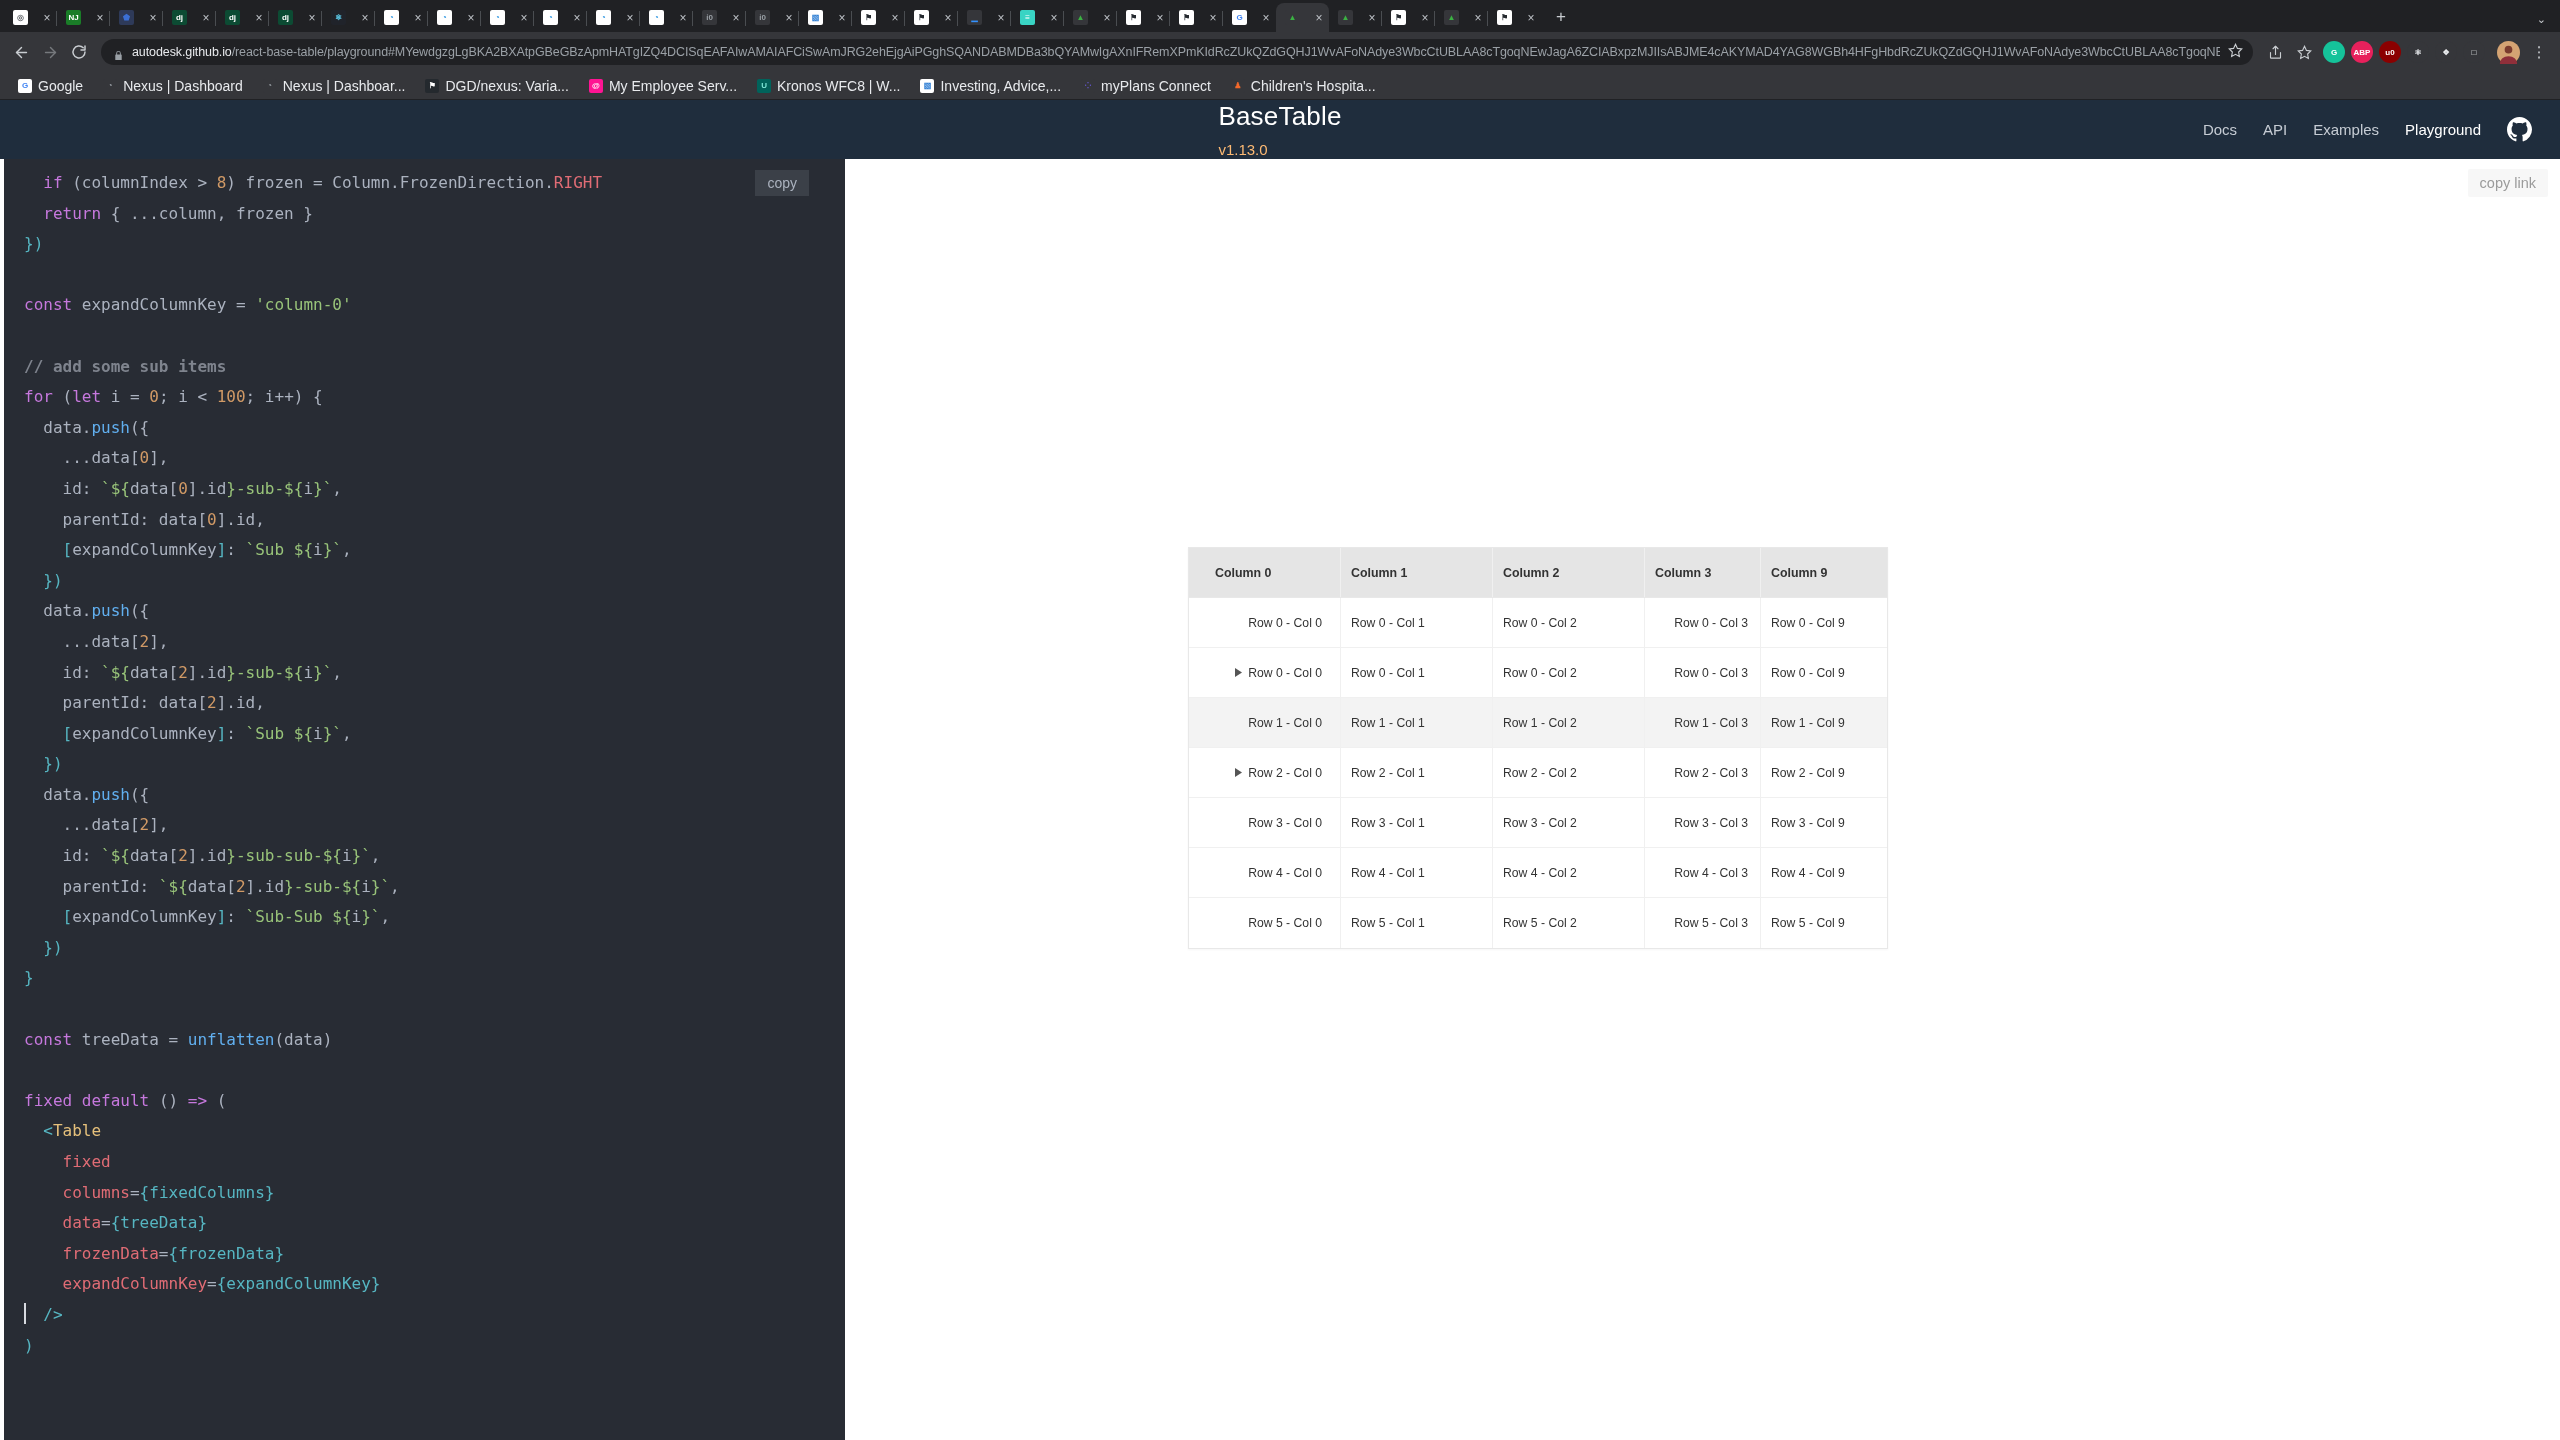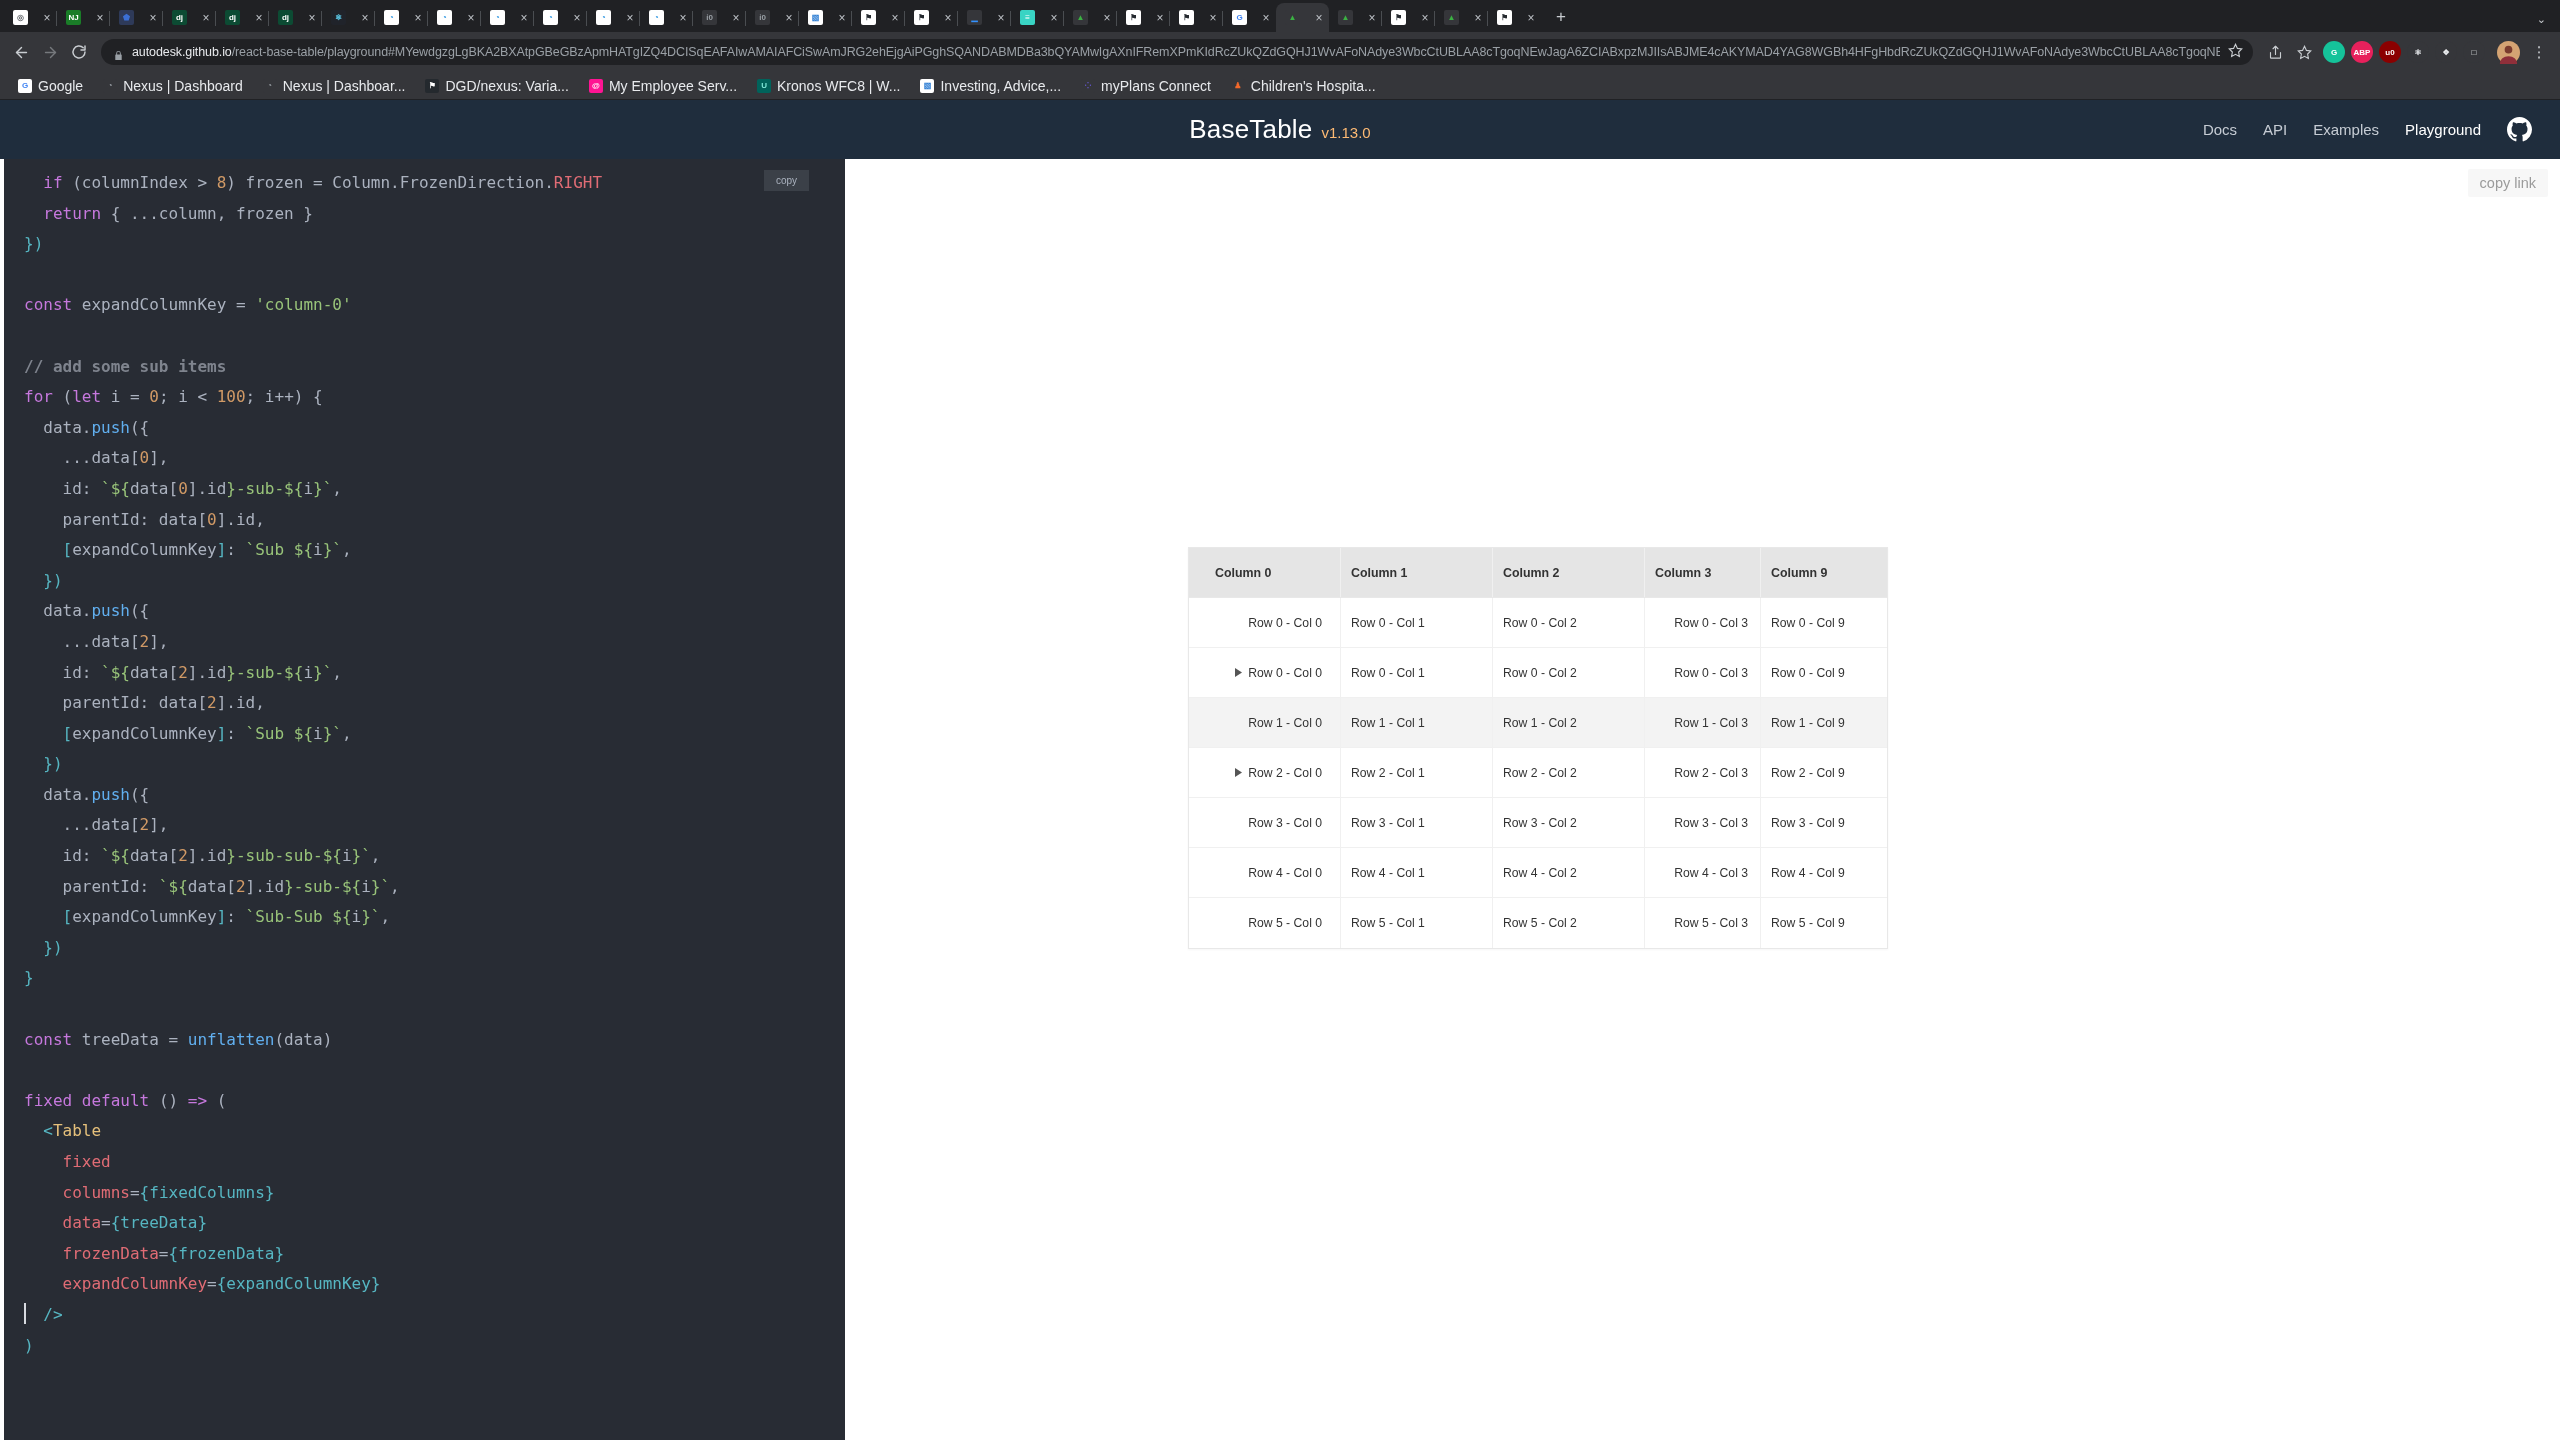--- a/index.html
+++ b/index.html
@@ -93,21 +93,21 @@
 
   
   .page { flex: 1 1 auto; display: flex; flex-direction: column; background: #fff; min-height: 0; }
 
   .sitehead {
     height: 59px; background: #1f2d3d; display: flex; align-items: center;
     padding: 0 28px 0 0; flex: none; position: relative;
   }
   .brand {
     position: absolute; left: 50%; transform: translateX(-50%);
-    display: flex; align-items: baseline; gap: 9px;
+    display: flex; align-items: baseline; gap: 9px; flex-direction: column;
   }
   .brand .bname { color: #fff; font-size: 26px; font-weight: 400; letter-spacing: 0.2px; }
   .brand .bver { color: #fdba74; font-size: 15px; }
   .sitenav { margin-left: auto; display: flex; align-items: center; gap: 26px; }
   .sitenav a { color: #c6ccd4; font-size: 15px; text-decoration: none; }
   .sitenav a.sel { color: #ffffff; }
   .ghlogo { width: 25px; height: 25px; color: #fff; display: block; }
 
   .workspace { flex: 1 1 auto; display: flex; min-height: 0; position: relative; }
 
@@ -133,21 +133,21 @@
   .br  { color: #56b6c2; }            
   .tag { color: #e5c07b; }            
   .att { color: #e06c75; }            
   .caret {
     display: inline-block; width: 2px; height: 21px; background: #d7dae0;
     vertical-align: -4px; margin-right: -2px;
   }
 
   .copybtn {
     position: absolute; top: 11px; right: 36px; z-index: 5;
-    background: #3b4048; color: #abb2bf; font-size: 10px;
+    background: #3b4048; color: #abb2bf; font-size: 14px;
     padding: 5px 12px; border-radius: 0; border: none;
     font-family: "Liberation Sans", sans-serif;
   }
 
   .preview { flex: 1 1 auto; position: relative; background: #fff; min-width: 0; }
   .copylink {
     position: absolute; top: 10px; right: 12px;
     background: #f7f7f7; color: #9b9b9b; font-size: 14.5px;
     padding: 6px 12px; border: none; border-radius: 2px;
     font-family: "Liberation Sans", sans-serif;

